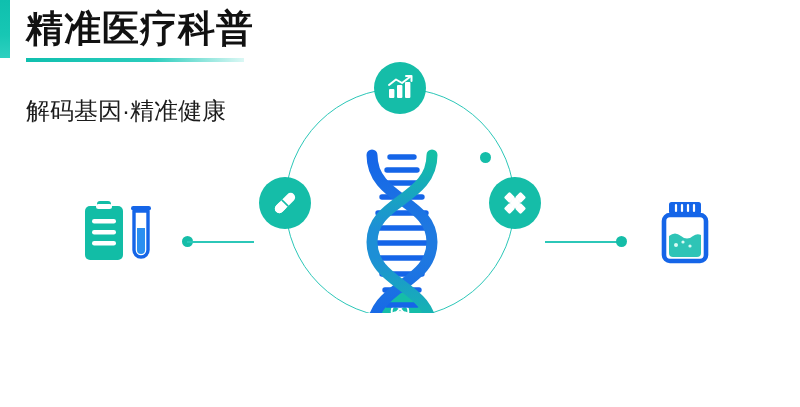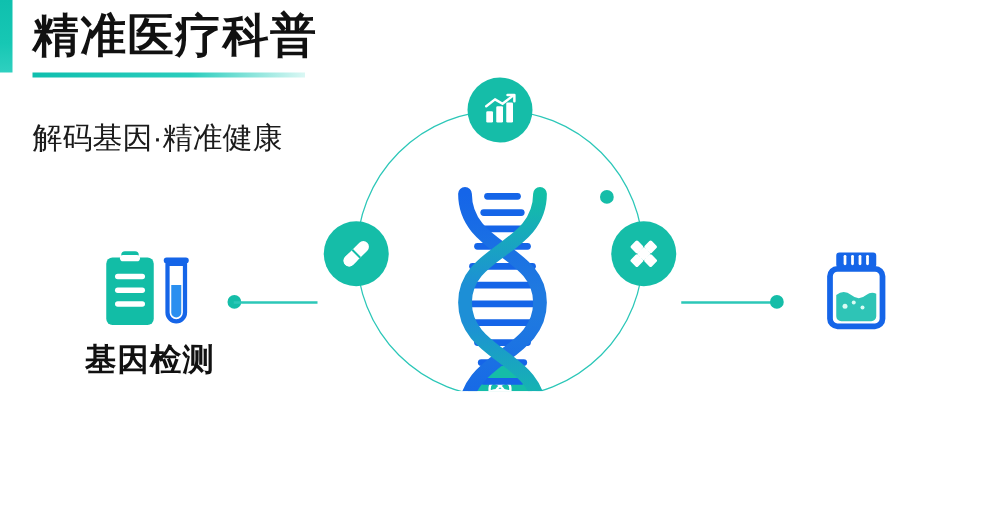--- a/index.html
+++ b/index.html
@@ -277,21 +277,20 @@
         <rect x="19" y="4" width="16" height="5" rx="2.5" fill="#ffffff"></rect>
         <rect x="15" y="19" width="24" height="4.4" rx="2.2" fill="#ffffff"></rect>
         <rect x="15" y="30" width="24" height="4.4" rx="2.2" fill="#ffffff"></rect>
         <rect x="15" y="41" width="24" height="4.4" rx="2.2" fill="#ffffff"></rect>
 
         <rect x="54" y="6" width="20" height="4.6" rx="2.3" fill="#1565e8"></rect>
         <path d="M57 11 L57 50 a7 7 0 0 0 14 0 L71 11 Z" fill="none" stroke="#1565e8" stroke-width="3.4" stroke-linejoin="round"></path>
         <path d="M60 28 L60 50 a4 4 0 0 0 8 0 L68 28 Z" fill="#2a8ff0"></path>
       </svg>
     </div>
-    <div class="side-label">基因检测</div>
   </div>
 
   <div class="side-item" id="side-right">
     <div class="side-icon">
       <svg width="66" height="64" viewBox="0 0 66 64">
 
         <rect x="17" y="2" width="32" height="12" rx="2.5" fill="#1565e8"></rect>
         <g stroke="#ffffff" stroke-width="2.2" stroke-linecap="round">
           <line x1="24" y1="5" x2="24" y2="11"></line>
           <line x1="30" y1="5" x2="30" y2="11"></line>

